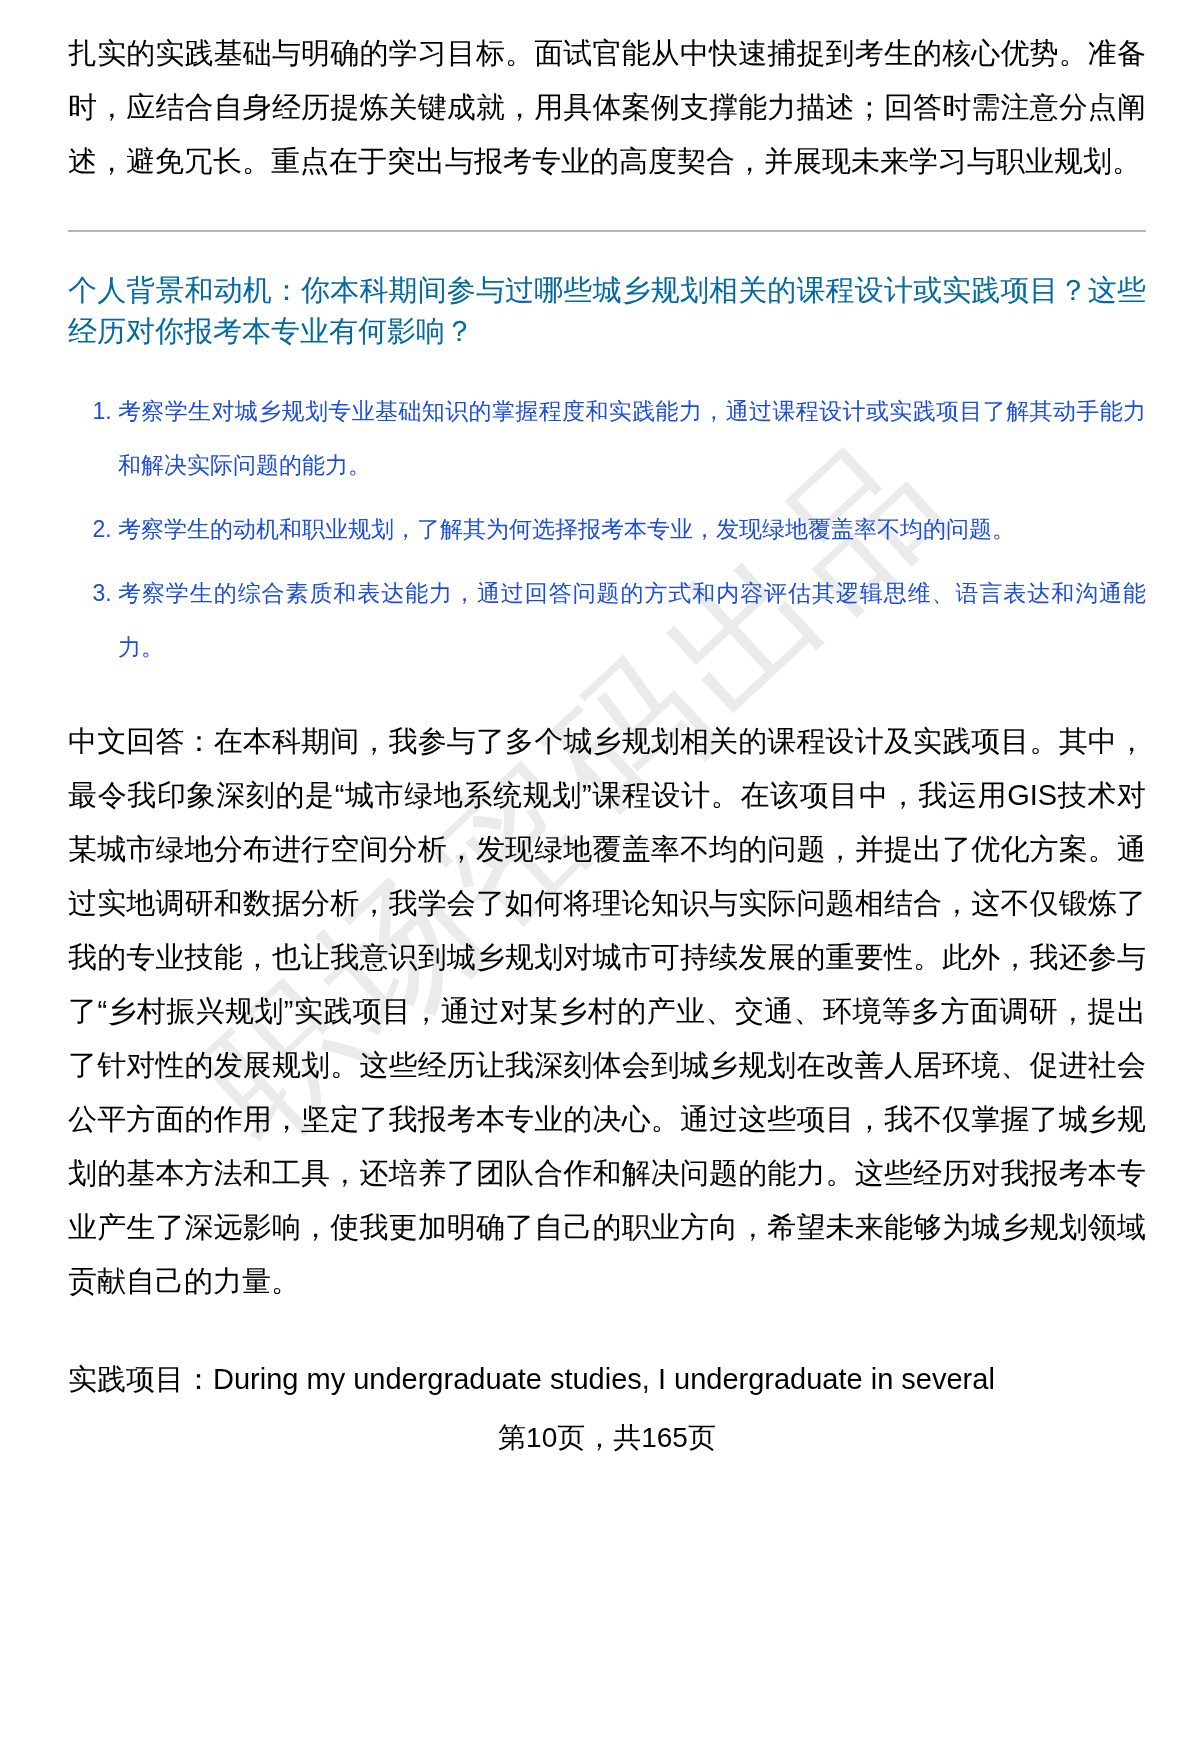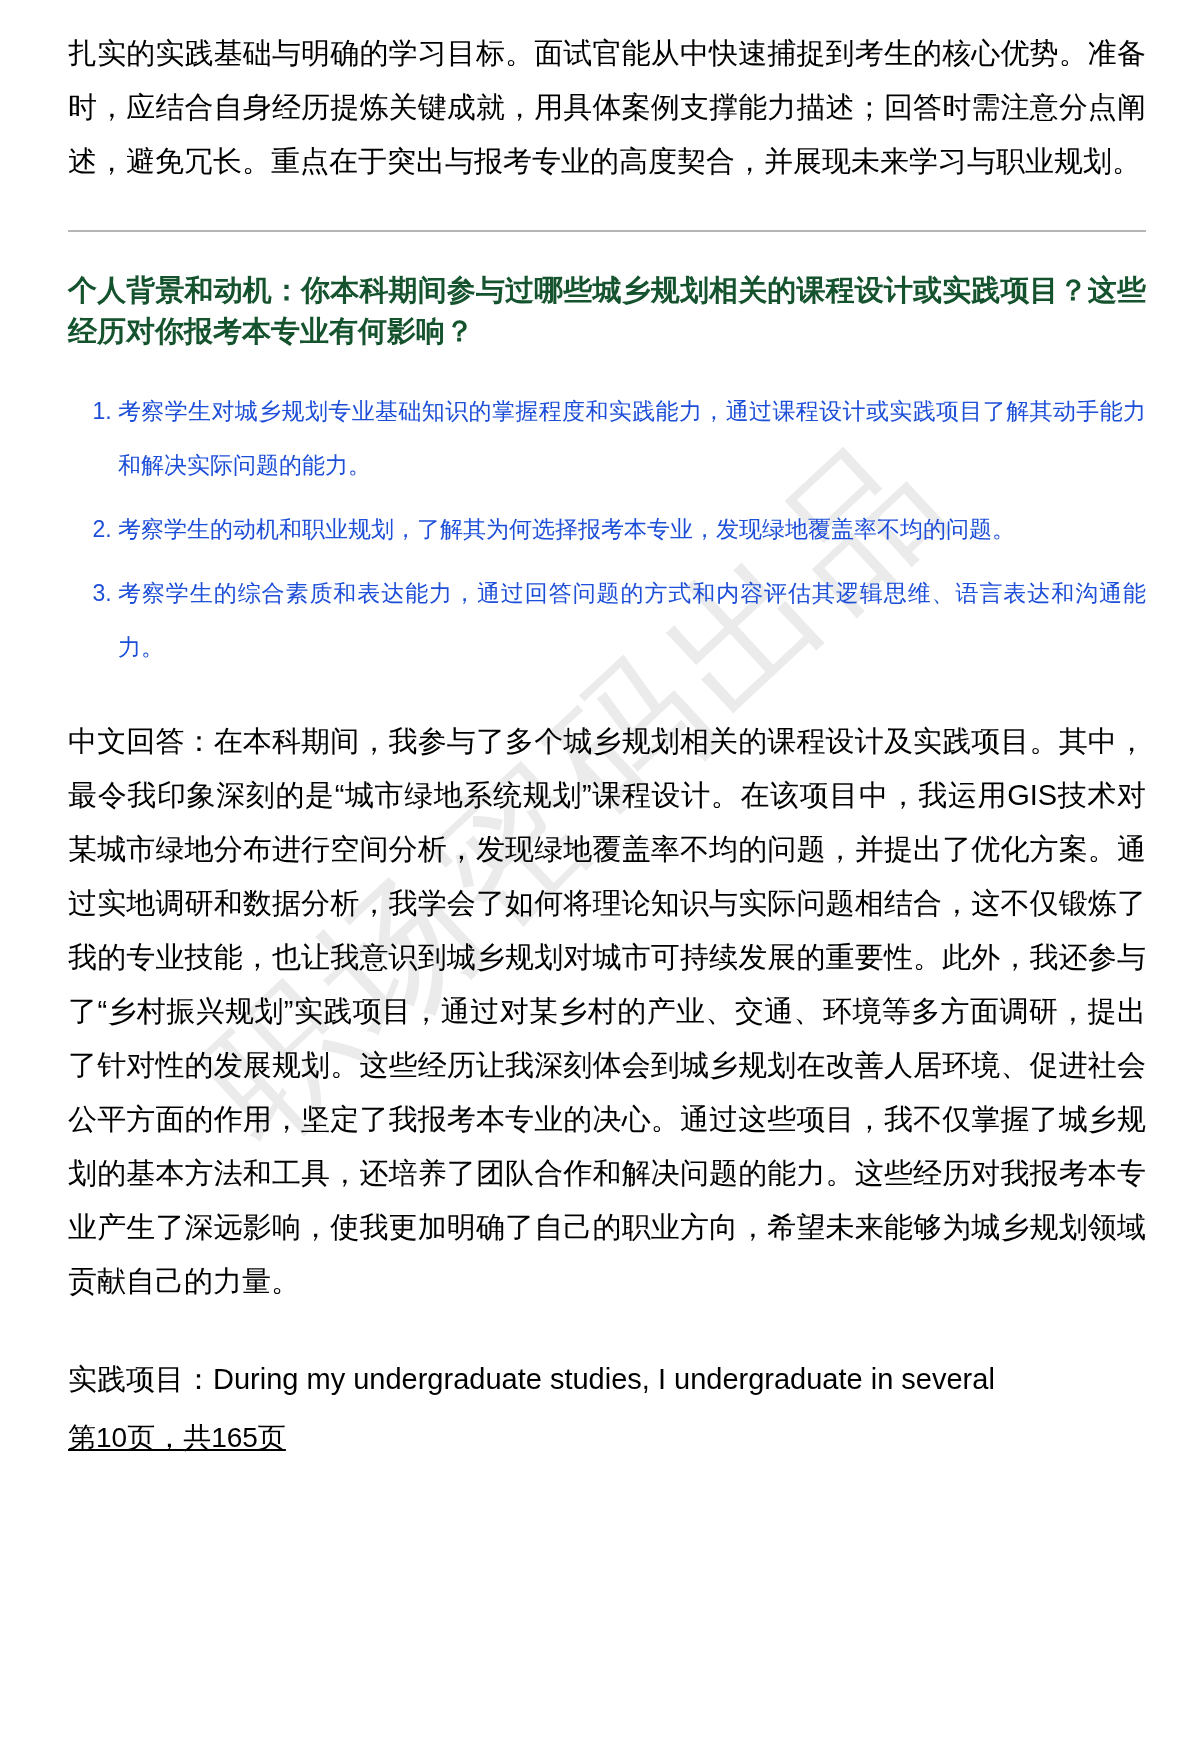--- a/index.html
+++ b/index.html
@@ -45,22 +45,22 @@
     margin-bottom: 0;
   }
   .divider {
     border: none;
     border-top: 2px solid #b5b5b5;
     height: 0;
     margin: 42px 0 38px 0;
   }
   .question-heading {
     font-size: 29px;
-    font-weight: bold;
-    color: #14532d;
+    font-weight: normal;
+    color: #0369a1;
     line-height: 41px;
     text-align: justify;
     margin: 0 0 32px 0;
   }
   .points-heading {
     font-size: 29px;
     font-weight: bold;
     color: #f40000;
     line-height: 40px;
     margin: 0 0 28px 0;
@@ -82,23 +82,23 @@
   .answer-label {
     margin-right: 0;
     font-family: Liberation Serif, serif;
   }
   .english-answer {
     margin-bottom: 12px;
   }
   .footer {
     font-size: 28px;
     line-height: 40px;
+    text-align: center;
     color: #000000;
     margin: 0 0 10px 0;
-    text-decoration: underline;
   }
 </style>
 </head>
 <body>
 
 <div class="page">
 
   <div class="watermark">职场密码出品</div>
 
   <div class="content">

